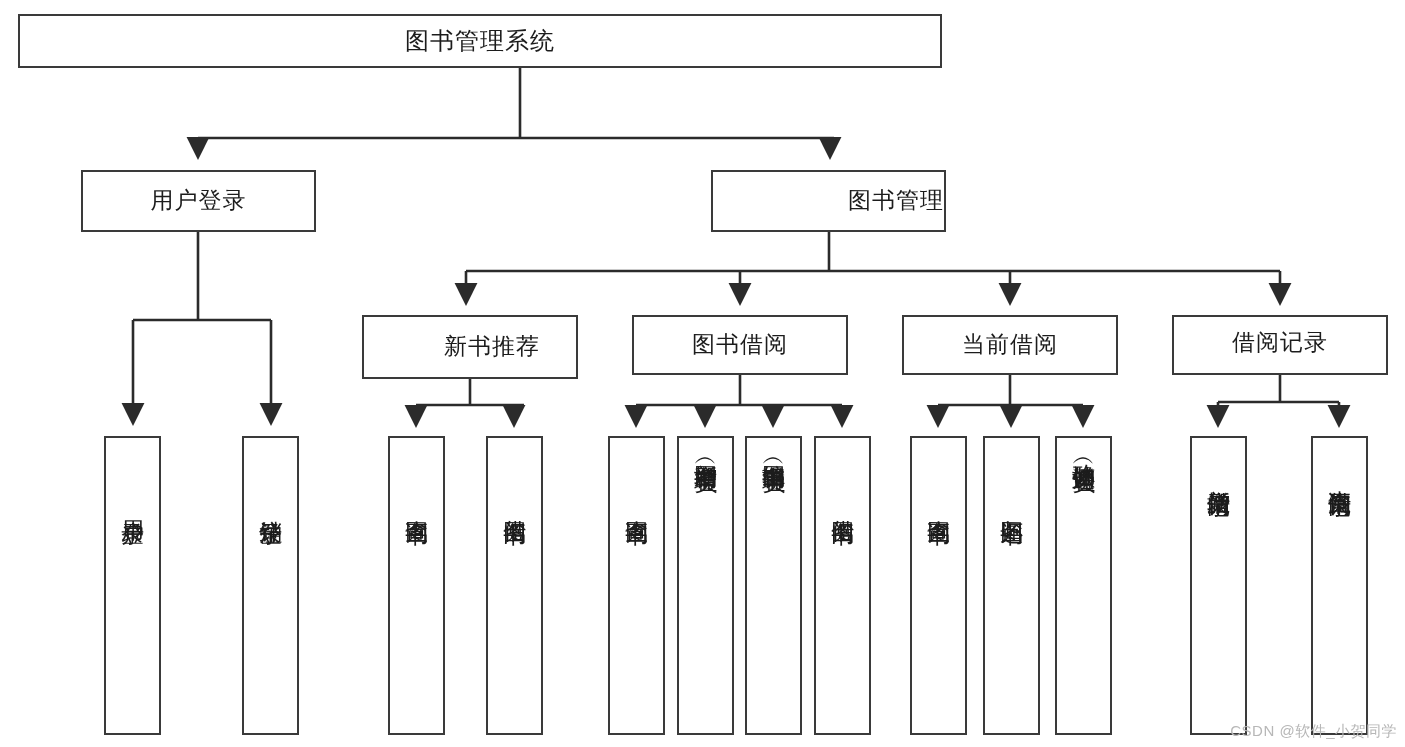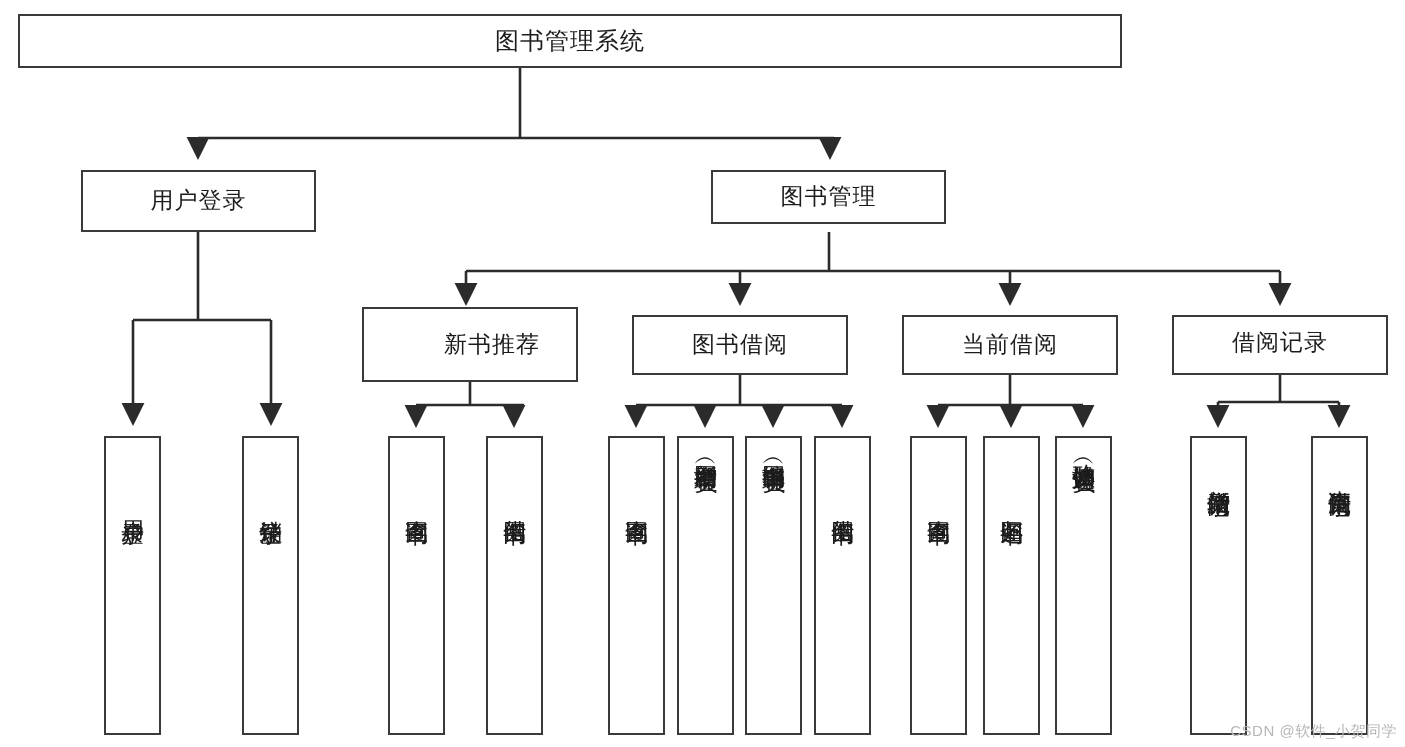--- a/index.html
+++ b/index.html
@@ -116,32 +116,32 @@
       <path d="M1011,405 L1011,424" marker-end="url(#arrow)"></path>
       <path d="M1083,405 L1083,424" marker-end="url(#arrow)"></path>
 
       <path d="M1280,375 L1280,402"></path>
       <path d="M1218,402 L1339,402"></path>
       <path d="M1218,402 L1218,424" marker-end="url(#arrow)"></path>
       <path d="M1339,402 L1339,424" marker-end="url(#arrow)"></path>
     </g>
   </svg>
 
-  <div class="node horiz root" style="left:18px; top:14px; width:1104px; height:54px;">
+  <div class="node horiz root" style="left:18px; top:14px; width:924px; height:54px;">
     <span>图书管理系统</span>
   </div>
 
   <div class="node horiz" style="left:81px; top:170px; width:235px; height:62px;">
     <span>用户登录</span>
   </div>
-  <div class="node horiz" style="left:711px; top:170px; width:235px; height:54px;">
+  <div class="node horiz" style="left:711px; top:170px; width:235px; height:62px;justify-content:flex-end;">
     <span>图书管理</span>
   </div>
 
-  <div class="node horiz" style="left:362px; top:307px; width:216px; height:75px;padding-left:44px;">
+  <div class="node horiz" style="left:362px; top:315px; width:216px; height:64px;padding-left:44px;">
     <span>新书推荐</span>
   </div>
   <div class="node horiz" style="left:632px; top:315px; width:216px; height:60px;">
     <span>图书借阅</span>
   </div>
   <div class="node horiz" style="left:902px; top:315px; width:216px; height:60px;">
     <span>当前借阅</span>
   </div>
   <div class="node horiz" style="left:1172px; top:315px; width:216px; height:60px;font-family:Liberation Mono, monospace;">
     <span>借阅记录</span>

